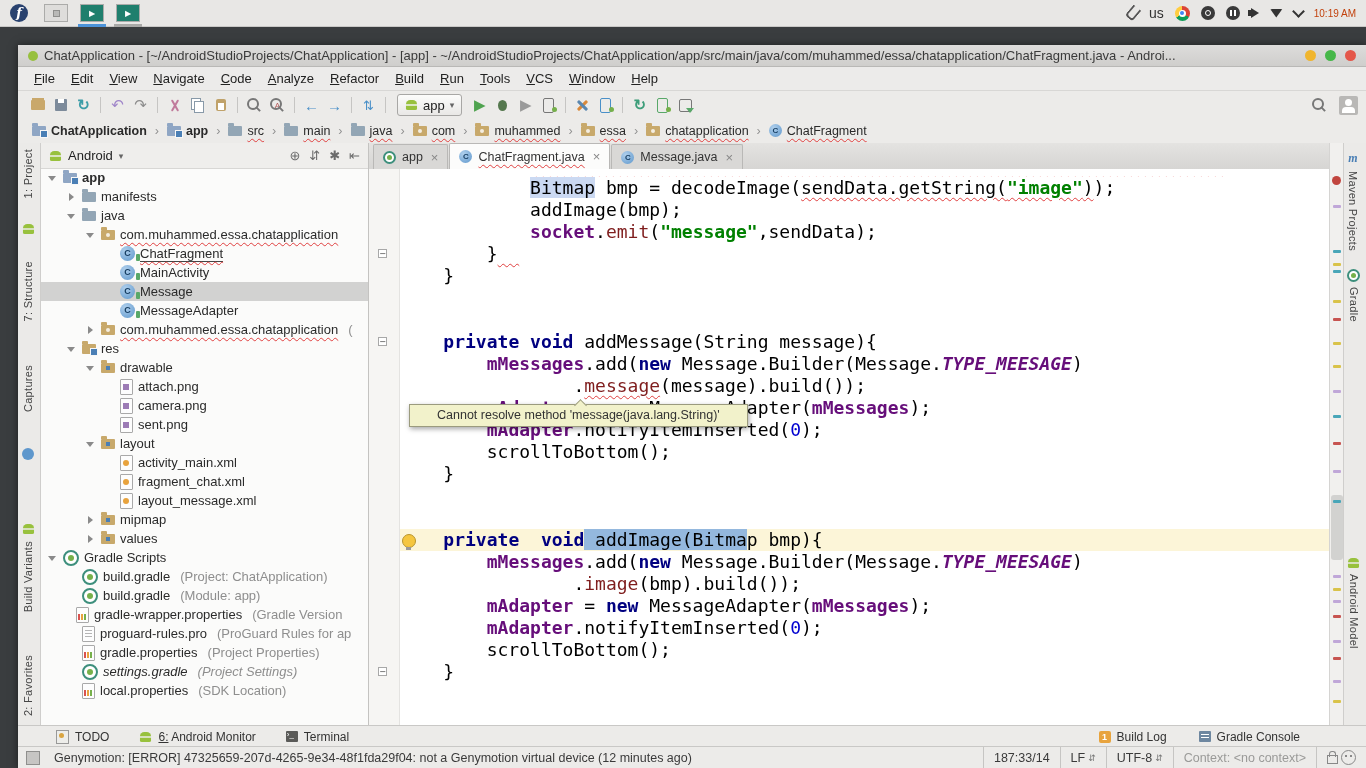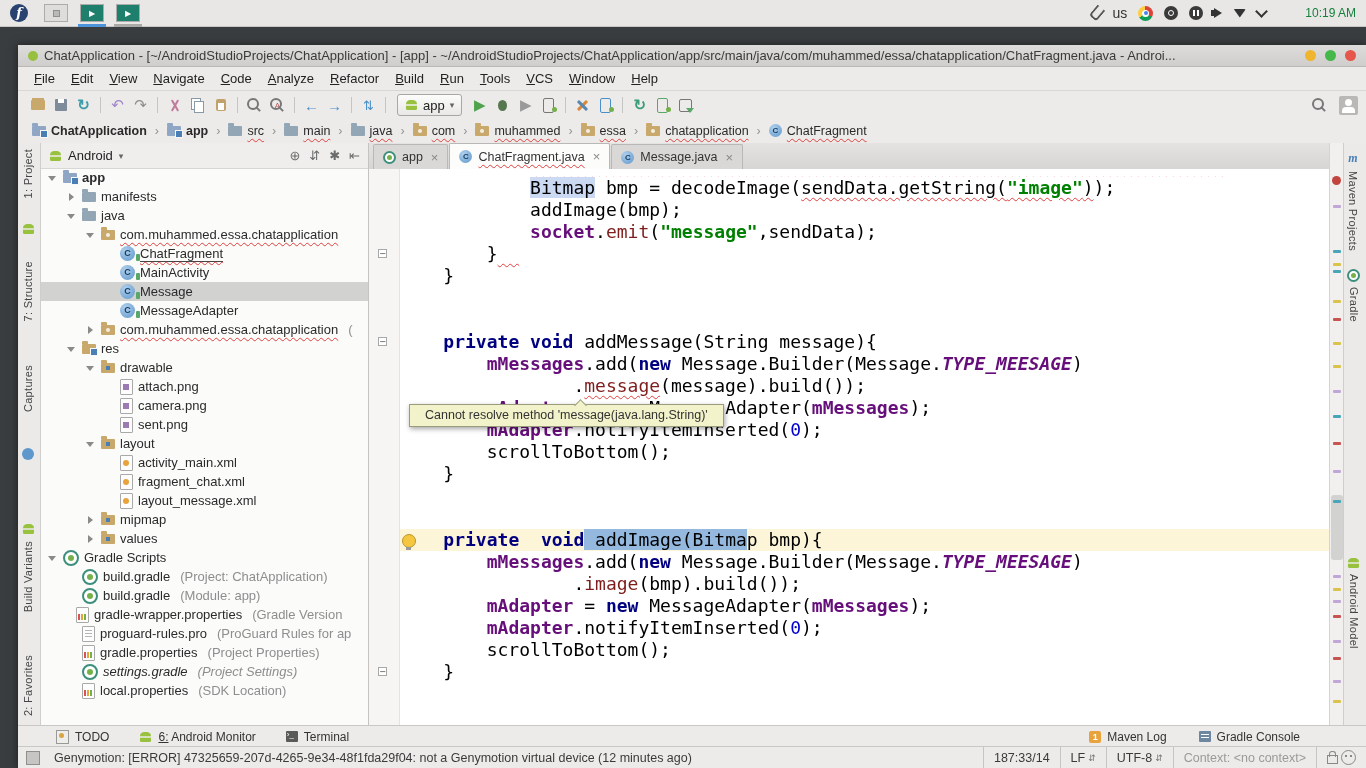--- a/index.html
+++ b/index.html
@@ -19,21 +19,21 @@
   .chrome::before{content:"";position:absolute;left:4px;top:4px;width:7px;height:7px;border-radius:50%;background:#fff;}
   .chrome::after{content:"";position:absolute;left:5.5px;top:5.5px;width:4px;height:4px;border-radius:50%;background:#4285F4;}
   .dcirc{width:14px;height:14px;border-radius:50%;background:#3A3A3A;position:relative;}
   .dcirc.rec::after{content:"";position:absolute;left:4px;top:4px;width:6px;height:6px;border-radius:50%;border:1.5px solid #fff;box-sizing:border-box;}
   .dcirc.pau::before{content:"";position:absolute;left:4px;top:4px;width:2px;height:6px;background:#fff;}
   .dcirc.pau::after{content:"";position:absolute;left:8px;top:4px;width:2px;height:6px;background:#fff;}
   .vol{width:0;height:0;border-top:5px solid transparent;border-bottom:5px solid transparent;border-left:8px solid #333;position:relative;}
   .vol::before{content:"";position:absolute;left:-11px;top:-3px;width:4px;height:6px;background:#333;}
   .wifi{width:13px;height:9px;background:#333;clip-path:polygon(50% 100%,0 0,100% 0);border-radius:2px;}
   .sys-chev{width:7px;height:7px;border-right:2px solid #333;border-bottom:2px solid #333;transform:rotate(45deg);margin-top:-4px;}
-  .time{font-size:12px;color:#15803d;margin-left:28px;}
+  .time{font-size:10px;color:#c2410c;}
   
   .win{position:absolute;left:18px;top:45px;width:1348px;height:723px;background:#ECEBE9;box-shadow:0 0 8px rgba(0,0,0,.5);}
   .titlebar{position:absolute;left:0;top:0;right:0;height:22px;background:linear-gradient(#DDDCDB,#CFCECC);border-bottom:1px solid #B9B8B6;display:flex;align-items:center;padding:0 10px;box-sizing:border-box;}
   .title-ic{width:10px;height:10px;border-radius:50%;background:#97C03E;margin-right:6px;flex:none;}
   .title-text{font-size:13px;color:#3A3A3A;white-space:nowrap;overflow:hidden;flex:1;}
   .winbtns{display:flex;gap:9px;margin-left:8px;flex:none;}
   .wb{width:11px;height:11px;border-radius:50%;}
   .wb.y{background:#F0B52E;} .wb.g{background:#46B749;} .wb.r{background:#E4574A;}
   
   .menubar{position:absolute;left:0;top:22px;right:0;height:23px;background:#ECEBEA;display:flex;align-items:center;padding-left:8px;}
@@ -146,21 +146,21 @@
   .cutline{height:8px;overflow:hidden;white-space:pre;}
   .cutline span{display:inline-block;margin-left:131px;transform:translateY(-13px);}
   .k{color:#000080;font-weight:bold;}
   .s{color:#008000;font-weight:bold;}
   .f{color:#660E7A;font-weight:bold;}
   .co{color:#660E7A;font-weight:bold;font-style:italic;}
   .e{color:#7f1d1d;margin-top:45px;}
   .n{color:#0000D0;}
   .hl{background:#CBD9F2;}
   .sel{background:#94B8DE;}
-  .tip{position:absolute;left:40px;top:235px;height:21px;background:#F2F2CB;border:1px solid #9B9B7E;box-shadow:1px 2px 5px rgba(0,0,0,.35);font:12.5px/21px "Liberation Sans",sans-serif;color:#333;padding:0 15px;white-space:nowrap;z-index:5;}
+  .tip{position:absolute;left:40px;top:235px;height:21px;background:#F2F2CB;border:1px solid #9B9B7E;box-shadow:1px 2px 5px rgba(0,0,0,.35);font:12.5px/21px "Liberation Sans",sans-serif;color:#333;padding:0 27px;white-space:nowrap;z-index:5;}
   .tip::before{content:"";position:absolute;top:-4.5px;left:166px;width:8px;height:8px;background:#F2F2CB;border-left:1px solid #9B9B7E;border-top:1px solid #9B9B7E;transform:rotate(45deg);}
   
   .marks{position:absolute;right:22px;top:0;bottom:0;width:14px;background:#F1F0EE;border-left:1px solid #D5D4D2;}
   .mark{position:absolute;left:3px;width:8px;height:3px;border-radius:1px;}
   .err-ind{position:absolute;left:2px;top:33px;width:9px;height:9px;border-radius:50%;background:#C1453E;}
   .thumb{position:absolute;left:1px;width:12px;background:rgba(120,120,120,.25);border-radius:3px;}
   .rstripe{position:absolute;right:0;top:0;bottom:0;width:22px;background:#EBEAE8;border-left:1px solid #CFCECC;}
   .vitem{position:absolute;left:3px;display:flex;flex-direction:column;align-items:center;gap:5px;}
   .mavenM{font:bold italic 12px "Liberation Serif",serif;color:#4A7FB5;}
   
@@ -624,21 +624,21 @@
             <span class="mn">6: Android Monitor</span>
           </span>
           <span class="bitem">
             <span class="bi-terminal"></span>
             <span>Terminal</span>
           </span>
         </span>
       <span class="bot-right" id="bot-right">
           <span class="bitem">
             <span class="bi-event">1</span>
-            <span>Maven Log</span>
+            <span>Build Log</span>
           </span>
           <span class="bitem">
             <span class="bi-console"></span>
             <span>Gradle Console</span>
           </span>
         </span>
     </div>
 
     <div class="statusbar">
       <span class="sb-toggle"></span>

